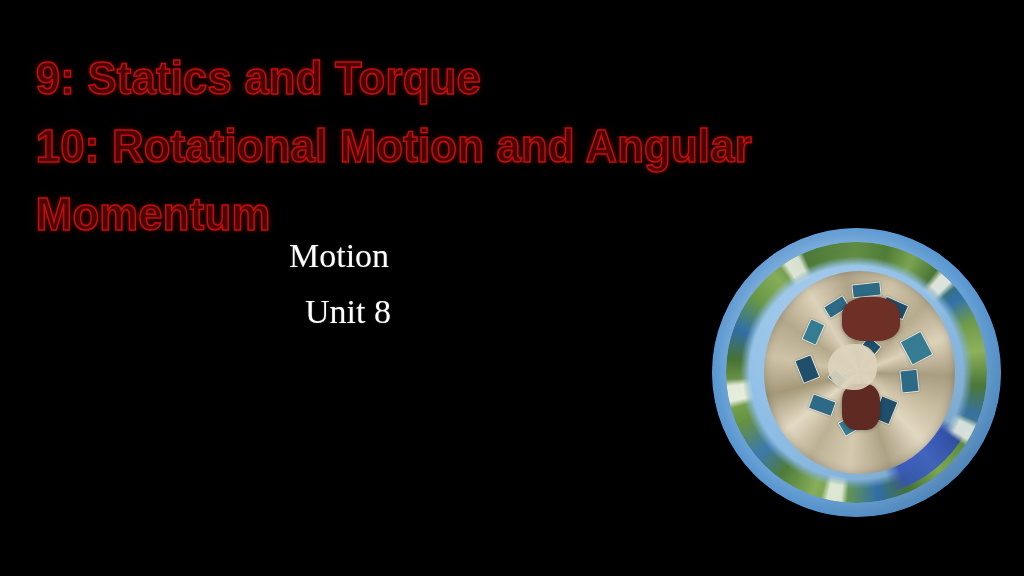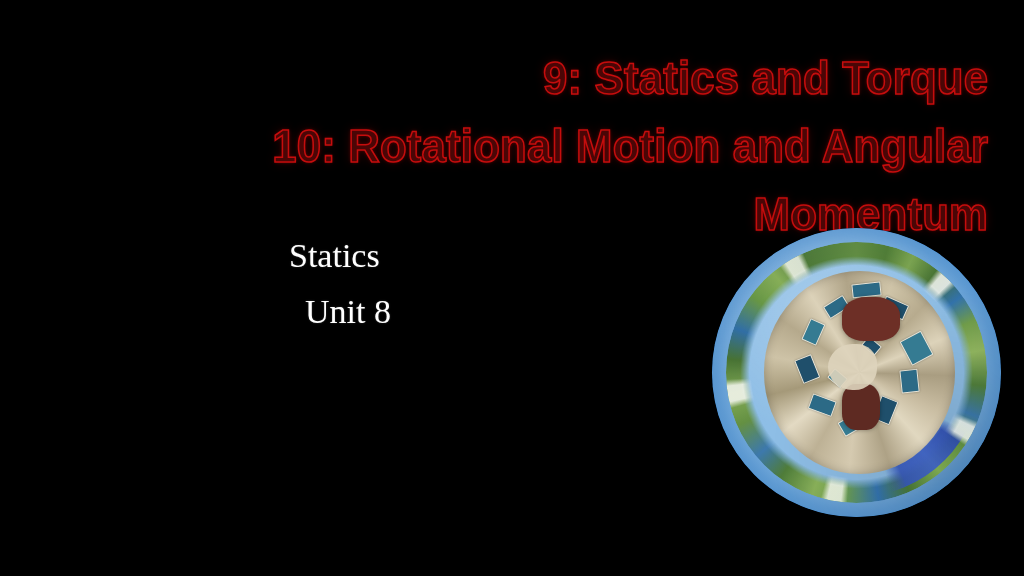--- a/index.html
+++ b/index.html
@@ -15,21 +15,21 @@
     width:1024px; height:576px;
     background:#000000;
     font-family:"Liberation Sans", sans-serif;
   }
 
   
   #title-block {
     position:absolute;
     left:0; top:44px;
     width:1024px;
-    text-align:right;
+    text-align:left;
     line-height:68px;
     pointer-events:none;
   }
 
   .title-line {
     display:block;
     font-family:"Liberation Sans", sans-serif;
     font-weight:700;
     font-size:47px;
     letter-spacing:0.2px;
@@ -221,21 +221,21 @@
 
 <div id="slide">
 
   <div id="title-block">
     <span class="title-line">9: Statics and Torque</span>
     <span class="title-line">10: Rotational Motion and Angular</span>
     <span class="title-line">Momentum</span>
   </div>
 
   <div id="subtitle-block">
-    <span class="subtitle-line">Statics</span>
+    <span class="subtitle-line">Motion</span>
     <span class="subtitle-line indent">Unit 8</span>
   </div>
 
   <div id="planet-photo">
 
     <div class="sky-ring"></div>
     <div class="hedge-ring"></div>
     <div class="pool-wedge"></div>
     <div class="path-streaks"></div>
 

